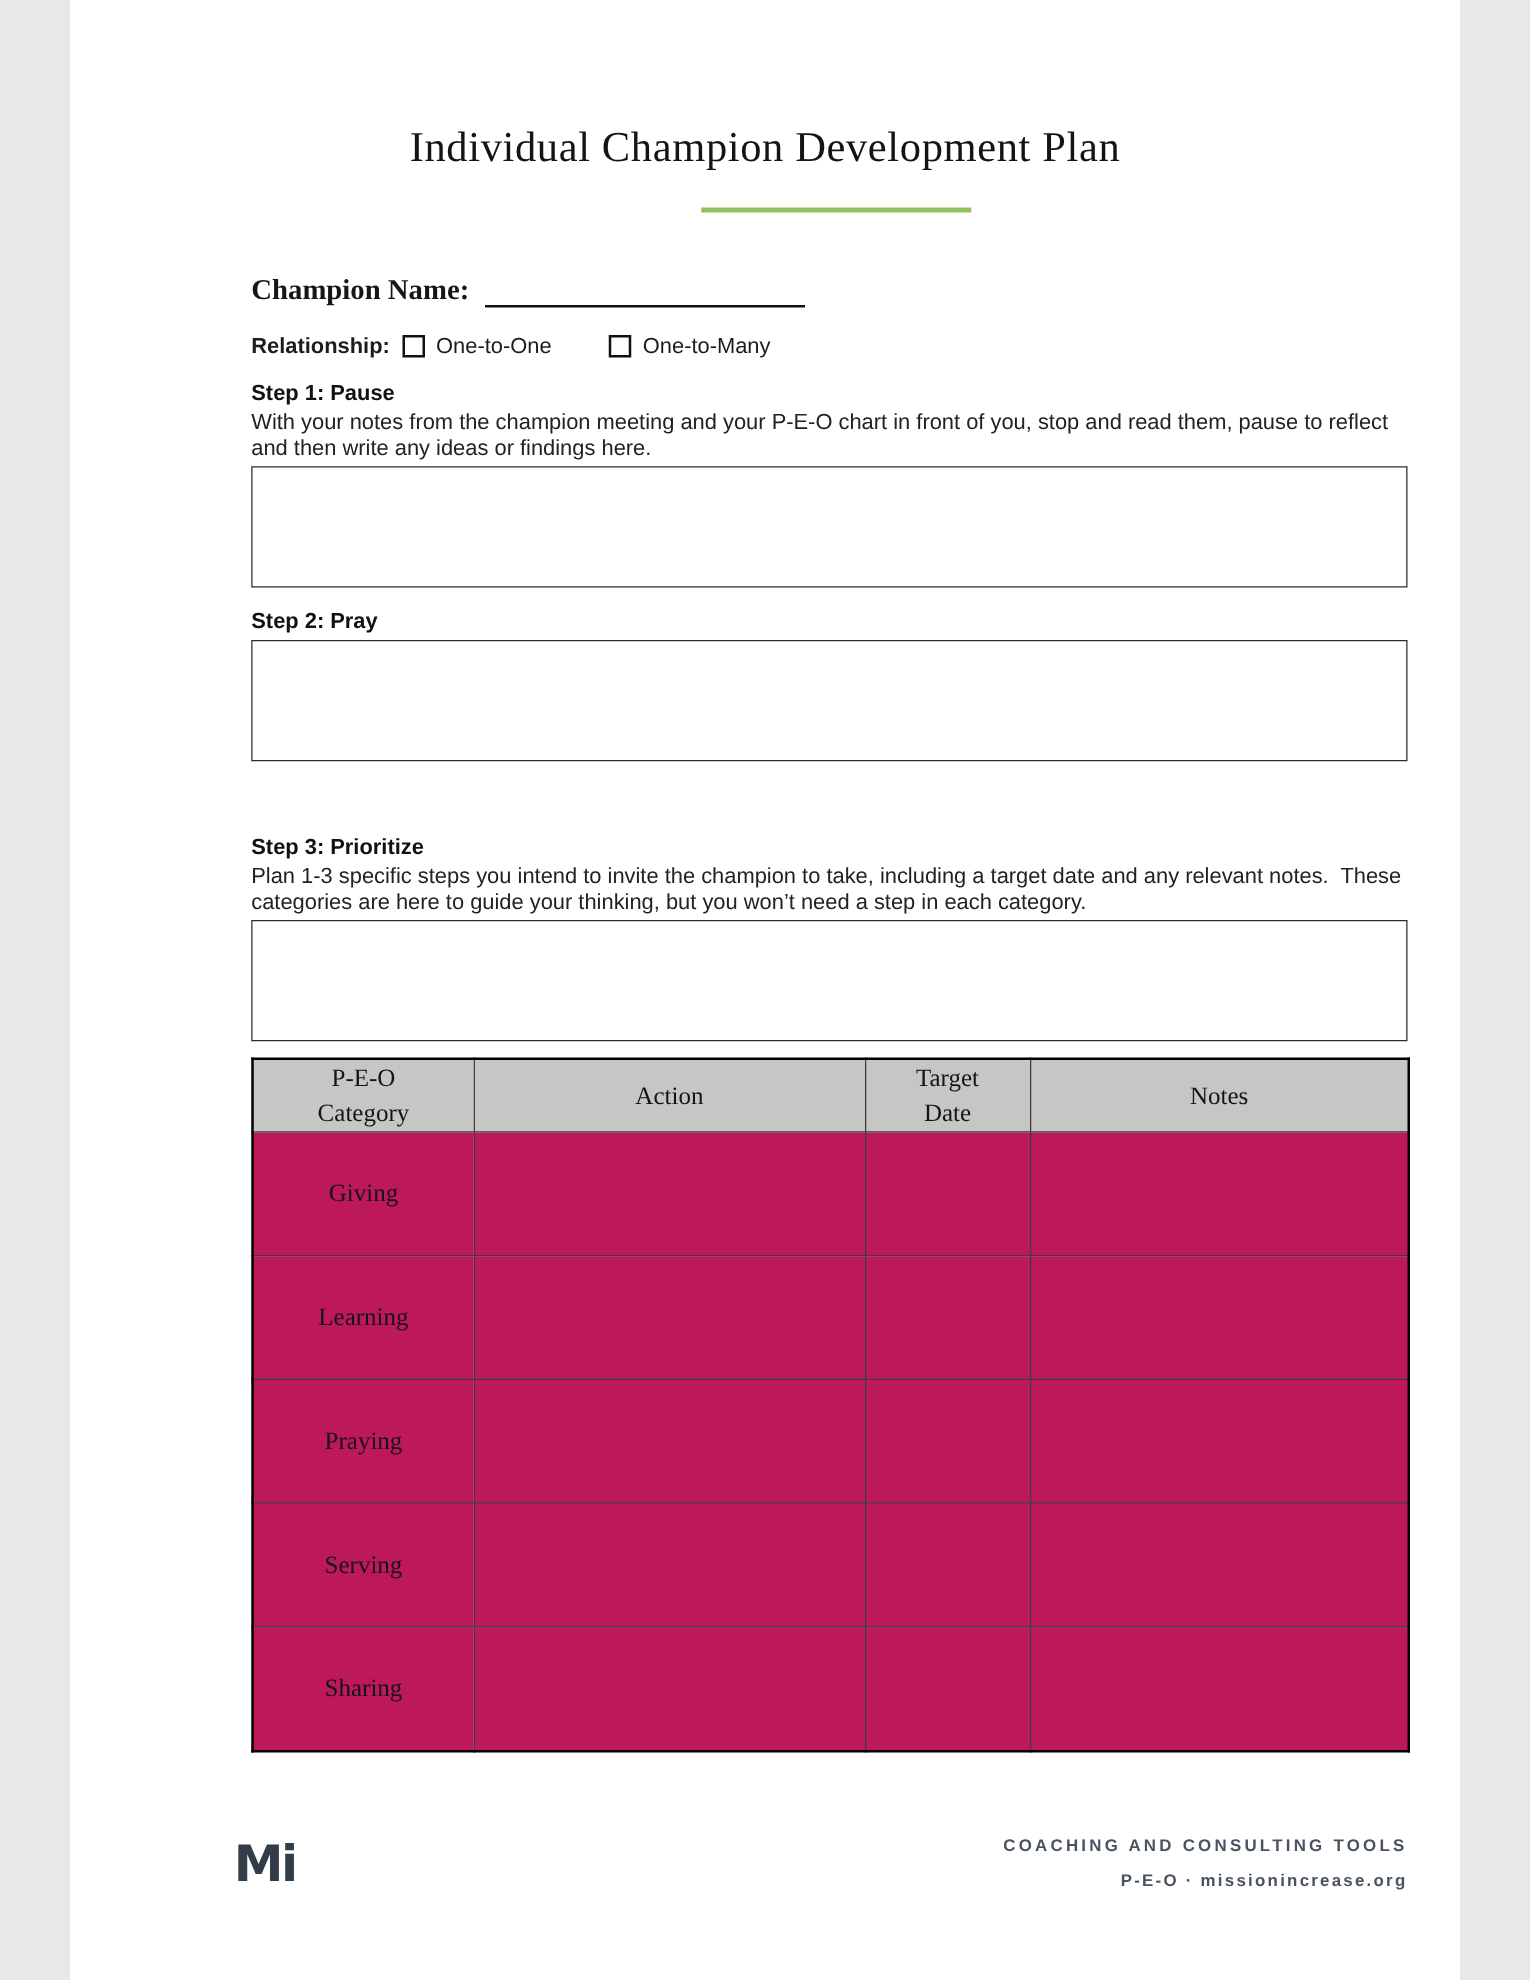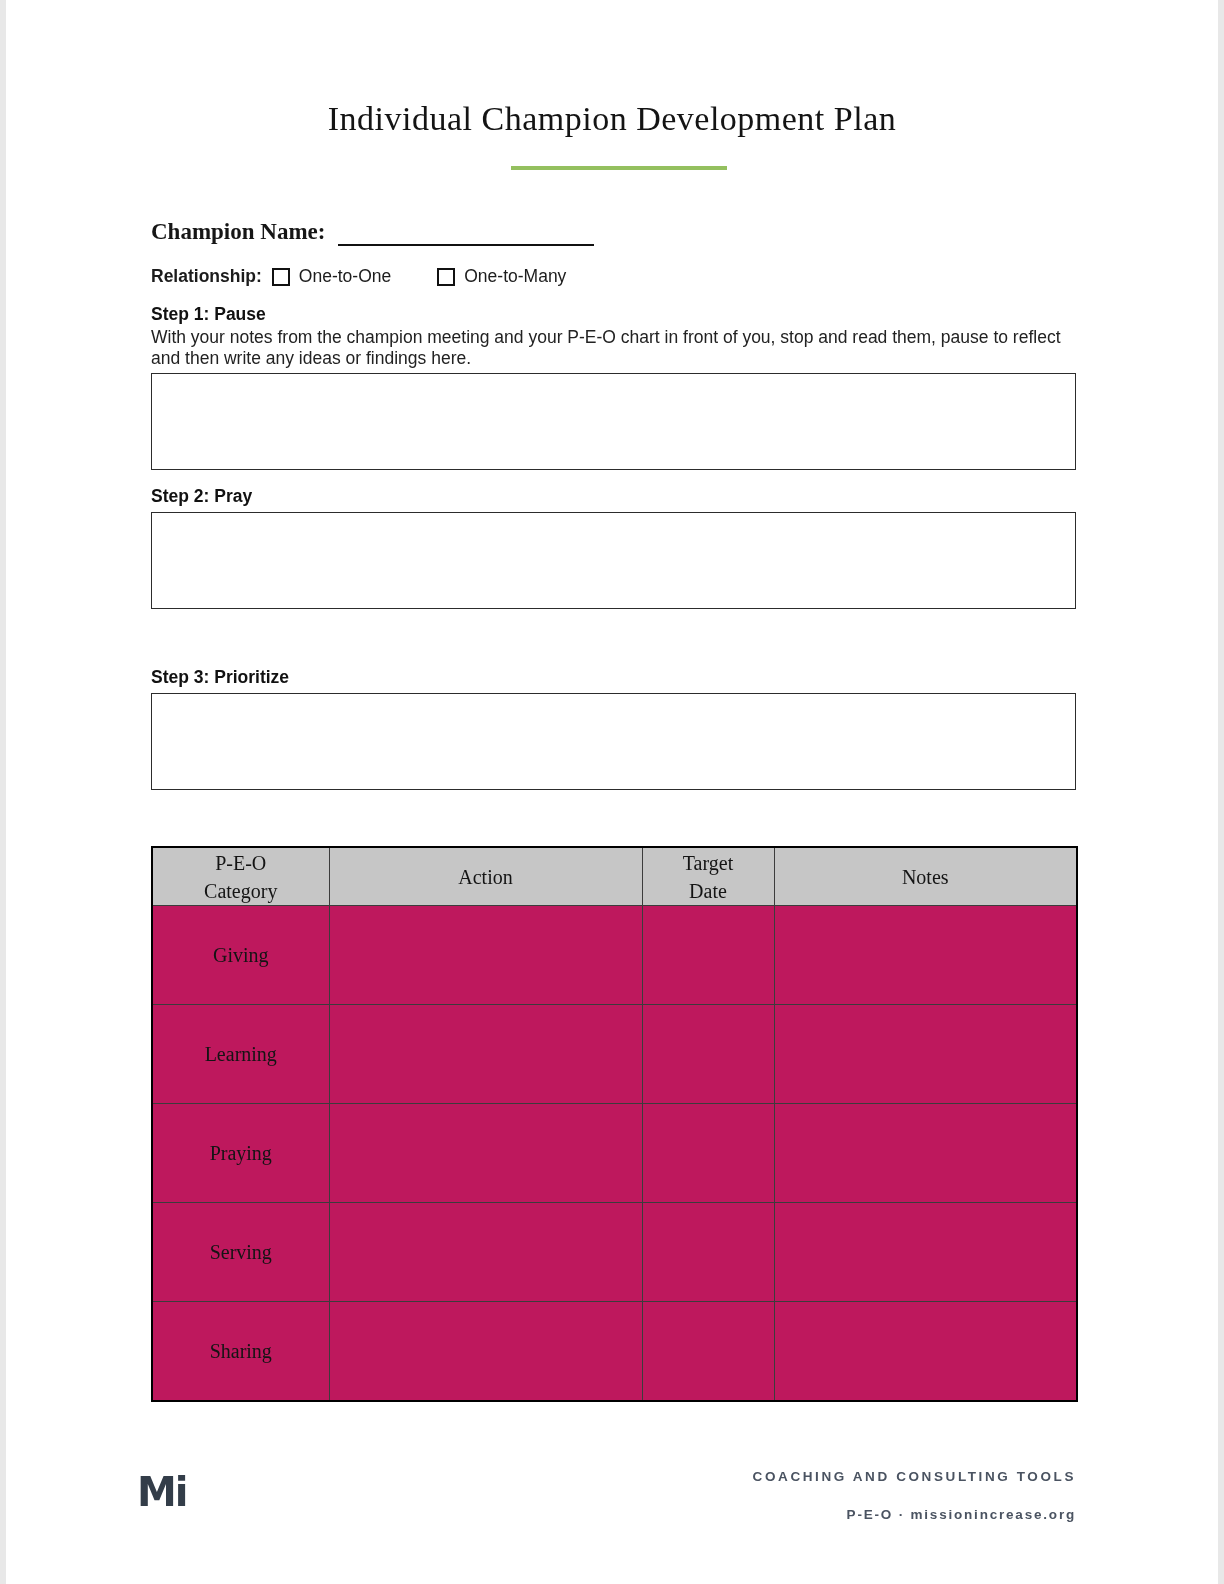--- a/index.html
+++ b/index.html
@@ -1,17 +1,17 @@
 <!DOCTYPE html>
 <html><head>
 <meta charset="utf-8">
 <style>
   html,body { margin:0; padding:0; background:#e8e8e8; }
   .page {
-    position:relative; width:1212px; height:1584px; margin:0 auto;
+    position:relative; width:1112px; height:1584px; margin:0 auto;
     background:#ffffff; overflow:hidden;
     font-family:"Liberation Sans", sans-serif; color:#1c1c1c;
   }
 
   
   .title {
     position:absolute; top:100px; left:0; width:100%;
     text-align:center; font-family:"Liberation Serif", serif;
     font-size:34px; font-weight:400; color:#141414; letter-spacing:0.5px;
   }
@@ -84,21 +84,21 @@
   .logo {
     font-family:"DejaVu Sans", sans-serif; font-weight:700; font-size:40px;
     line-height:1; letter-spacing:-2px; color:#333d49; margin-top:4px;
   }
   .footer-right { text-align:right; color:#4a5361; }
   .footer-line1 {
     font-size:13.5px; font-weight:700; letter-spacing:2.6px; line-height:18px;
   }
   .footer-line2 {
     font-size:13.5px; font-weight:700; letter-spacing:1.8px; line-height:18px;
-    margin-top:20px;
+    margin-top:10px;
   }
 </style>
 </head>
 <body>
 
 <div class="page">
 
   <div class="title">Individual Champion Development Plan</div>
   <div class="green-rule"></div>
 
@@ -123,20 +123,21 @@
     <div class="write-box"></div>
   </div>
 
   <div class="step step-2">
     <div class="step-heading">Step 2: Pray</div>
     <div class="write-box"></div>
   </div>
 
   <div class="step step-3">
     <div class="step-heading">Step 3: Prioritize</div>
+    <div class="step-body">Plan 1-3 specific steps you intend to invite the champion to take, including a target date and any relevant notes.  These categories are here to guide your thinking, but you won’t need a step in each category.</div>
     <div class="write-box"></div>
   </div>
 
   <table class="peo">
     <colgroup>
         <col class="c1">
         <col class="c2">
         <col class="c3">
         <col class="c4">
       </colgroup>

